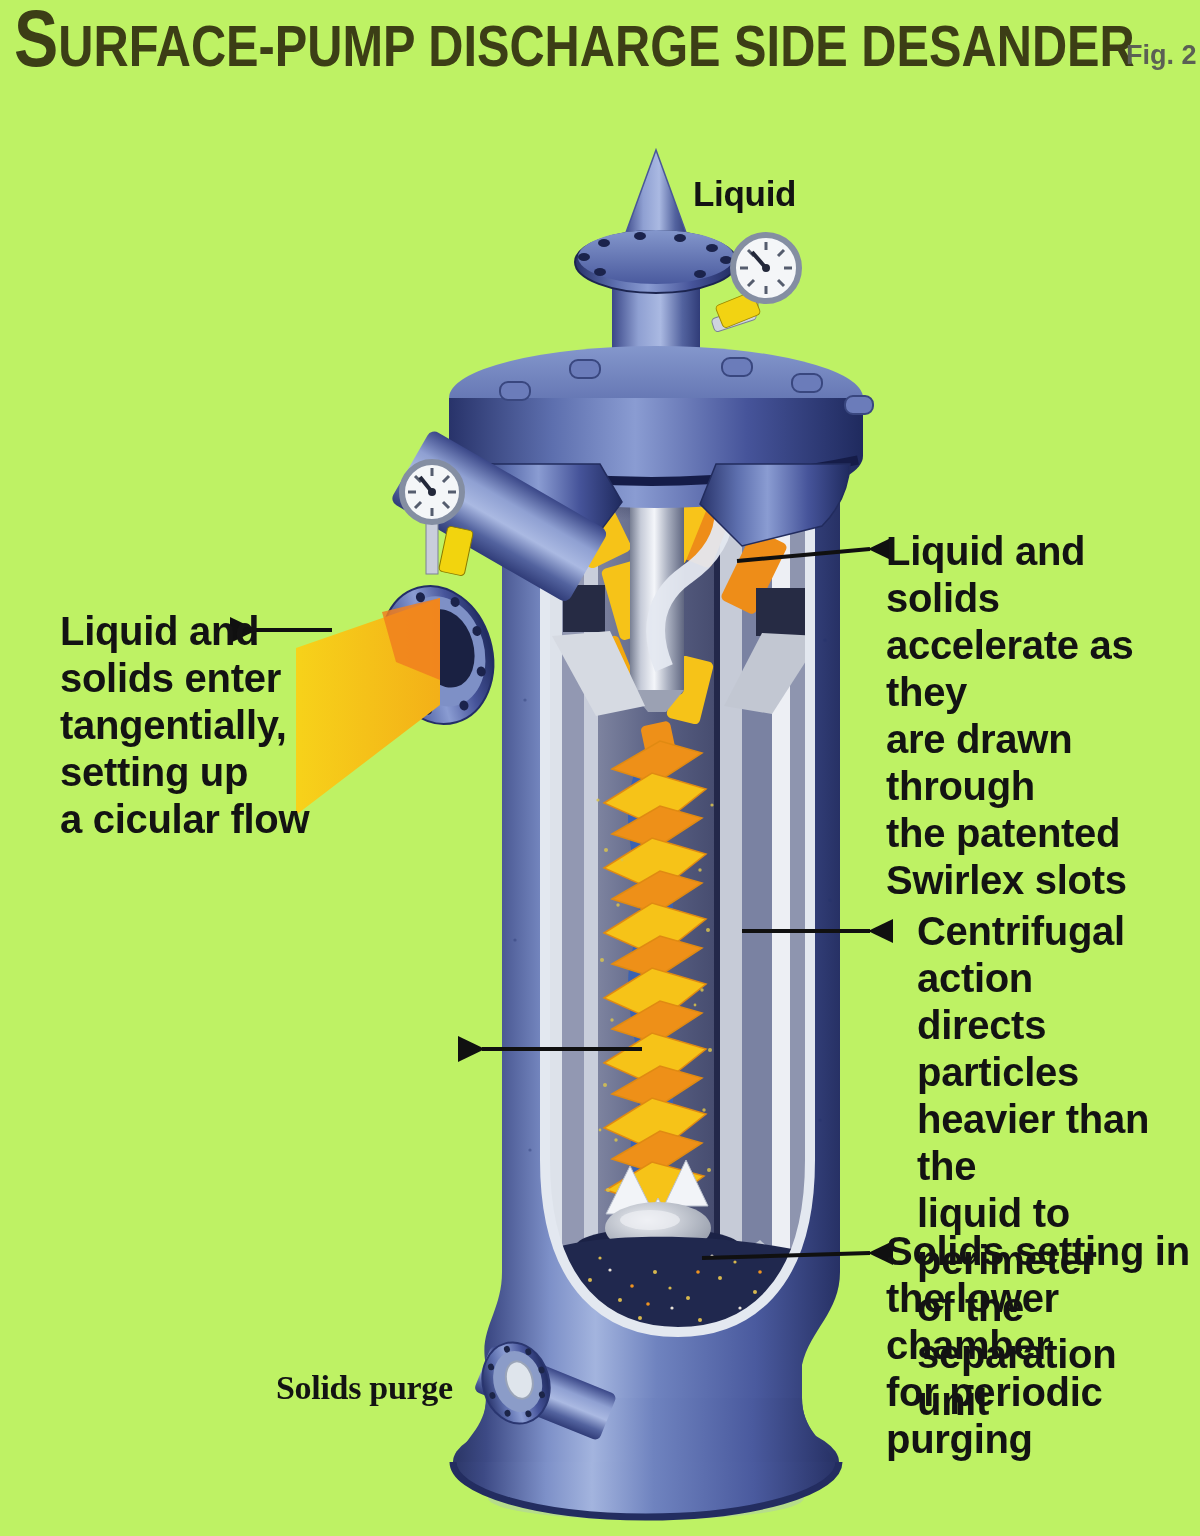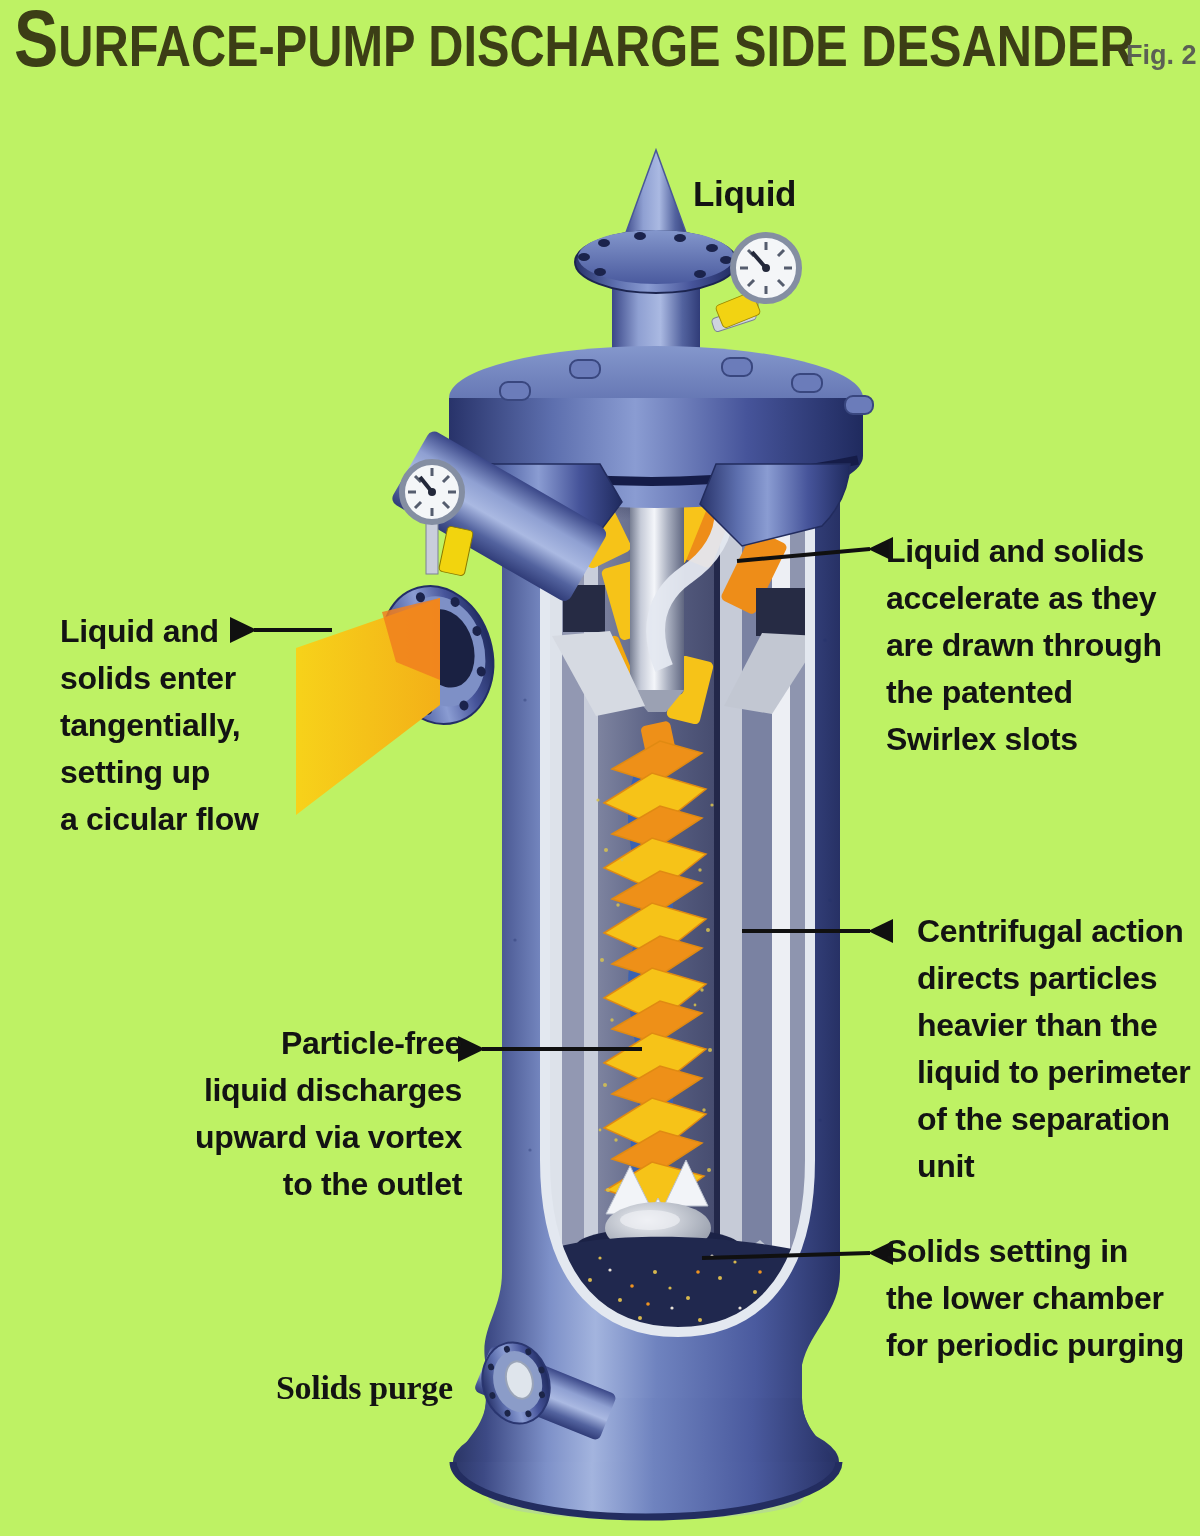--- a/index.html
+++ b/index.html
@@ -3,21 +3,21 @@
 <meta charset="utf-8">
 <style>
   html,body{margin:0;padding:0;}
   .canvas{position:relative;width:1200px;height:1536px;background:#bef264;overflow:hidden;
           font-family:"Liberation Sans",sans-serif;}
   .art{position:absolute;left:0;top:0;}
   .title{position:absolute;left:14px;top:2px;margin:0;font-weight:bold;font-size:58px;line-height:74px;
          color:#3c3e16;letter-spacing:0px;transform:scaleX(.84);transform-origin:0 0;white-space:nowrap;}
   .title::first-letter{font-size:79px;}
   .fig{position:absolute;left:1126px;top:40px;font-weight:bold;font-size:27px;color:#5b6054;}
-  .lbl{position:absolute;font-weight:bold;font-size:32px;line-height:47px;color:#131313;
+  .lbl{position:absolute;font-weight:bold;font-size:40px;line-height:47px;color:#131313;
        letter-spacing:-.3px;white-space:pre-line;}
   .lbl.right{text-align:right;}
   .outlet{font-size:35px;}
 </style>
 </head>
 <body>
 
 <div class="canvas">
 
   <svg class="art" width="1200" height="1536" viewBox="0 0 1200 1536">
@@ -402,23 +402,19 @@
 the patented
 Swirlex slots</div>
 
   <div class="lbl" style="left:886px;top:908px;width:300px;margin-left:31px;">Centrifugal action
 directs particles
 heavier than the
 liquid to perimeter
 of the separation
 unit</div>
 
-  <div class="lbl right" style="left:150px;top:1020px;width:312px;">Particle-free
-liquid discharges
-upward via vortex
-to the outlet</div>
 
   <div class="lbl" style="left:886px;top:1228px;width:310px;">Solids setting in
 the lower chamber
 for periodic purging</div>
 
   <div class="lbl" style="left:276px;top:1364px;font-size:34px;font-family:Liberation Serif, serif;">Solids purge</div>
 </div>
 
 </body></html>

